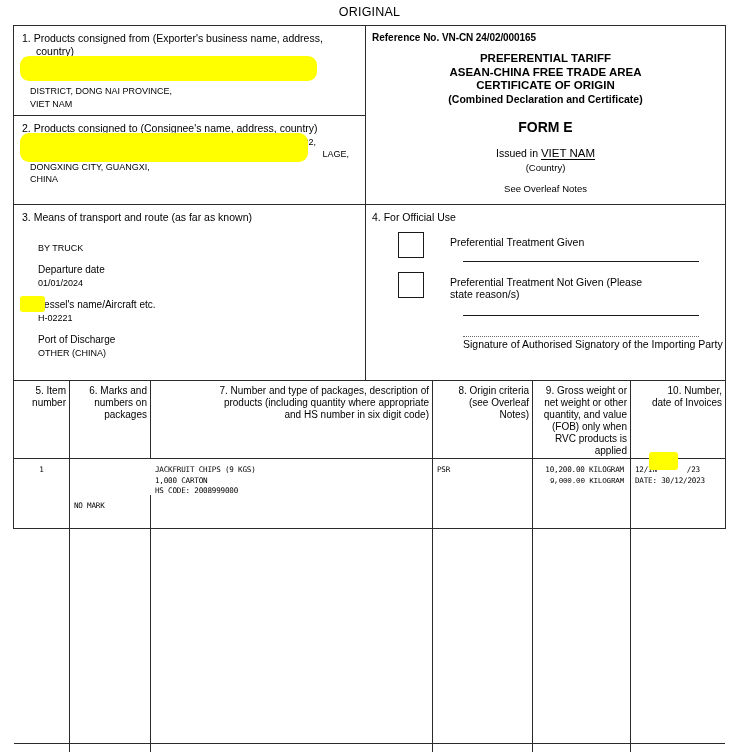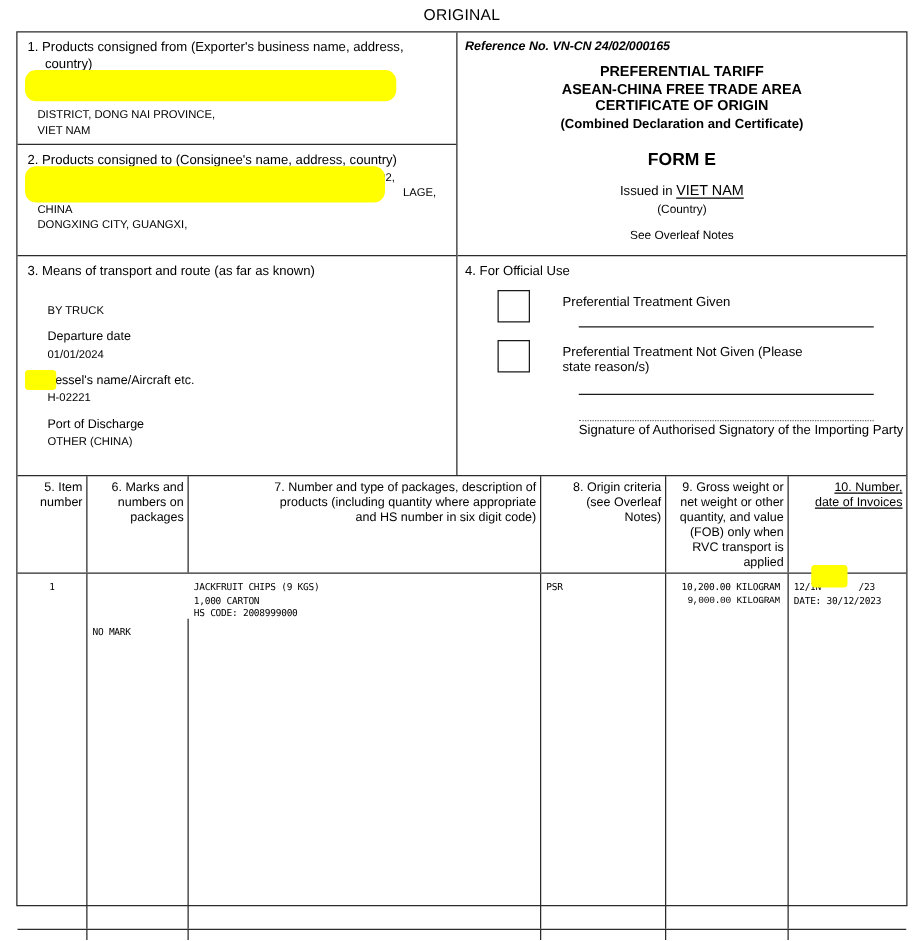--- a/index.html
+++ b/index.html
@@ -26,21 +26,21 @@
     font-size: 12.5px;
     letter-spacing: 0.2px;
   }
 
   
   .cert-frame {
     position: absolute;
     left: 13px;
     top: 25px;
     width: 713px;
-    height: 700px;
+    height: 504px;
     border: 1px solid #2b2b2b;
     box-sizing: border-box;
   }
 
   .row {
     display: flex;
     box-sizing: border-box;
   }
 
   .cell {
@@ -87,21 +87,20 @@
   }
   .redact.sq {
     border-radius: 3px;
   }
 
   
   .ref-line {
     font-size: 10px;
     font-weight: bold;
     padding: 6px 0 0 6px;
-    font-style: italic;
   }
   .ref-line .refval {
     font-weight: bold;
     letter-spacing: -0.1px;
   }
   .title-block {
     text-align: center;
     margin-top: 9px;
     font-size: 11.5px;
     font-weight: bold;
@@ -222,22 +221,22 @@
       </div>
 
       <div class="cell bdr-b box-pad" style="height:89px;">
         <div class="lbl hang">
           <span>2.</span>
           <span>Products consigned to (Consignee's name, address, country)</span>
         </div>
         <div class="val addr-block" style="margin-top:1px;">
           <div style="text-align:right; padding-right:41px;">02,</div>
           <div style="text-align:right; padding-right:8px;">LAGE,</div>
+          <div>DONGXING CITY, GUANGXI,</div>
           <div>CHINA</div>
-          <div>DONGXING CITY, GUANGXI,</div>
         </div>
         <div class="redact" style="left:6px; top:17px; width:288px; height:29px;"></div>
       </div>
 
       <div class="cell box-pad" style="height:176px;">
         <div class="lbl hang">
           <span>3.</span>
           <span>Means of transport and route (as far as known)</span>
         </div>
         <div class="b3-body">
@@ -325,24 +324,24 @@
     <div class="cell bdr-r th" style="width:100px;">
       <div>8. Origin criteria</div>
       <div>(see Overleaf</div>
       <div>Notes)</div>
     </div>
     <div class="cell bdr-r th" style="width:98px;">
       <div>9. Gross weight or</div>
       <div>net weight or other</div>
       <div>quantity, and value</div>
       <div>(FOB) only when</div>
-      <div>RVC transport is</div>
+      <div>RVC products is</div>
       <div>applied</div>
     </div>
-    <div class="cell th" style="width:94px;text-decoration:underline;">
+    <div class="cell th" style="width:94px;">
       <div>10. Number,</div>
       <div>date of Invoices</div>
     </div>
   </div>
 
   <div class="row bdr-b" style="height:285px;">
     <div class="cell bdr-r td center" style="width:56px;">1</div>
     <div class="cell bdr-r td" style="width:81px;margin-top:36px;">NO MARK</div>
     <div class="cell bdr-r td" style="width:282px;">
       <div>JACKFRUIT CHIPS (9 KGS)</div>

